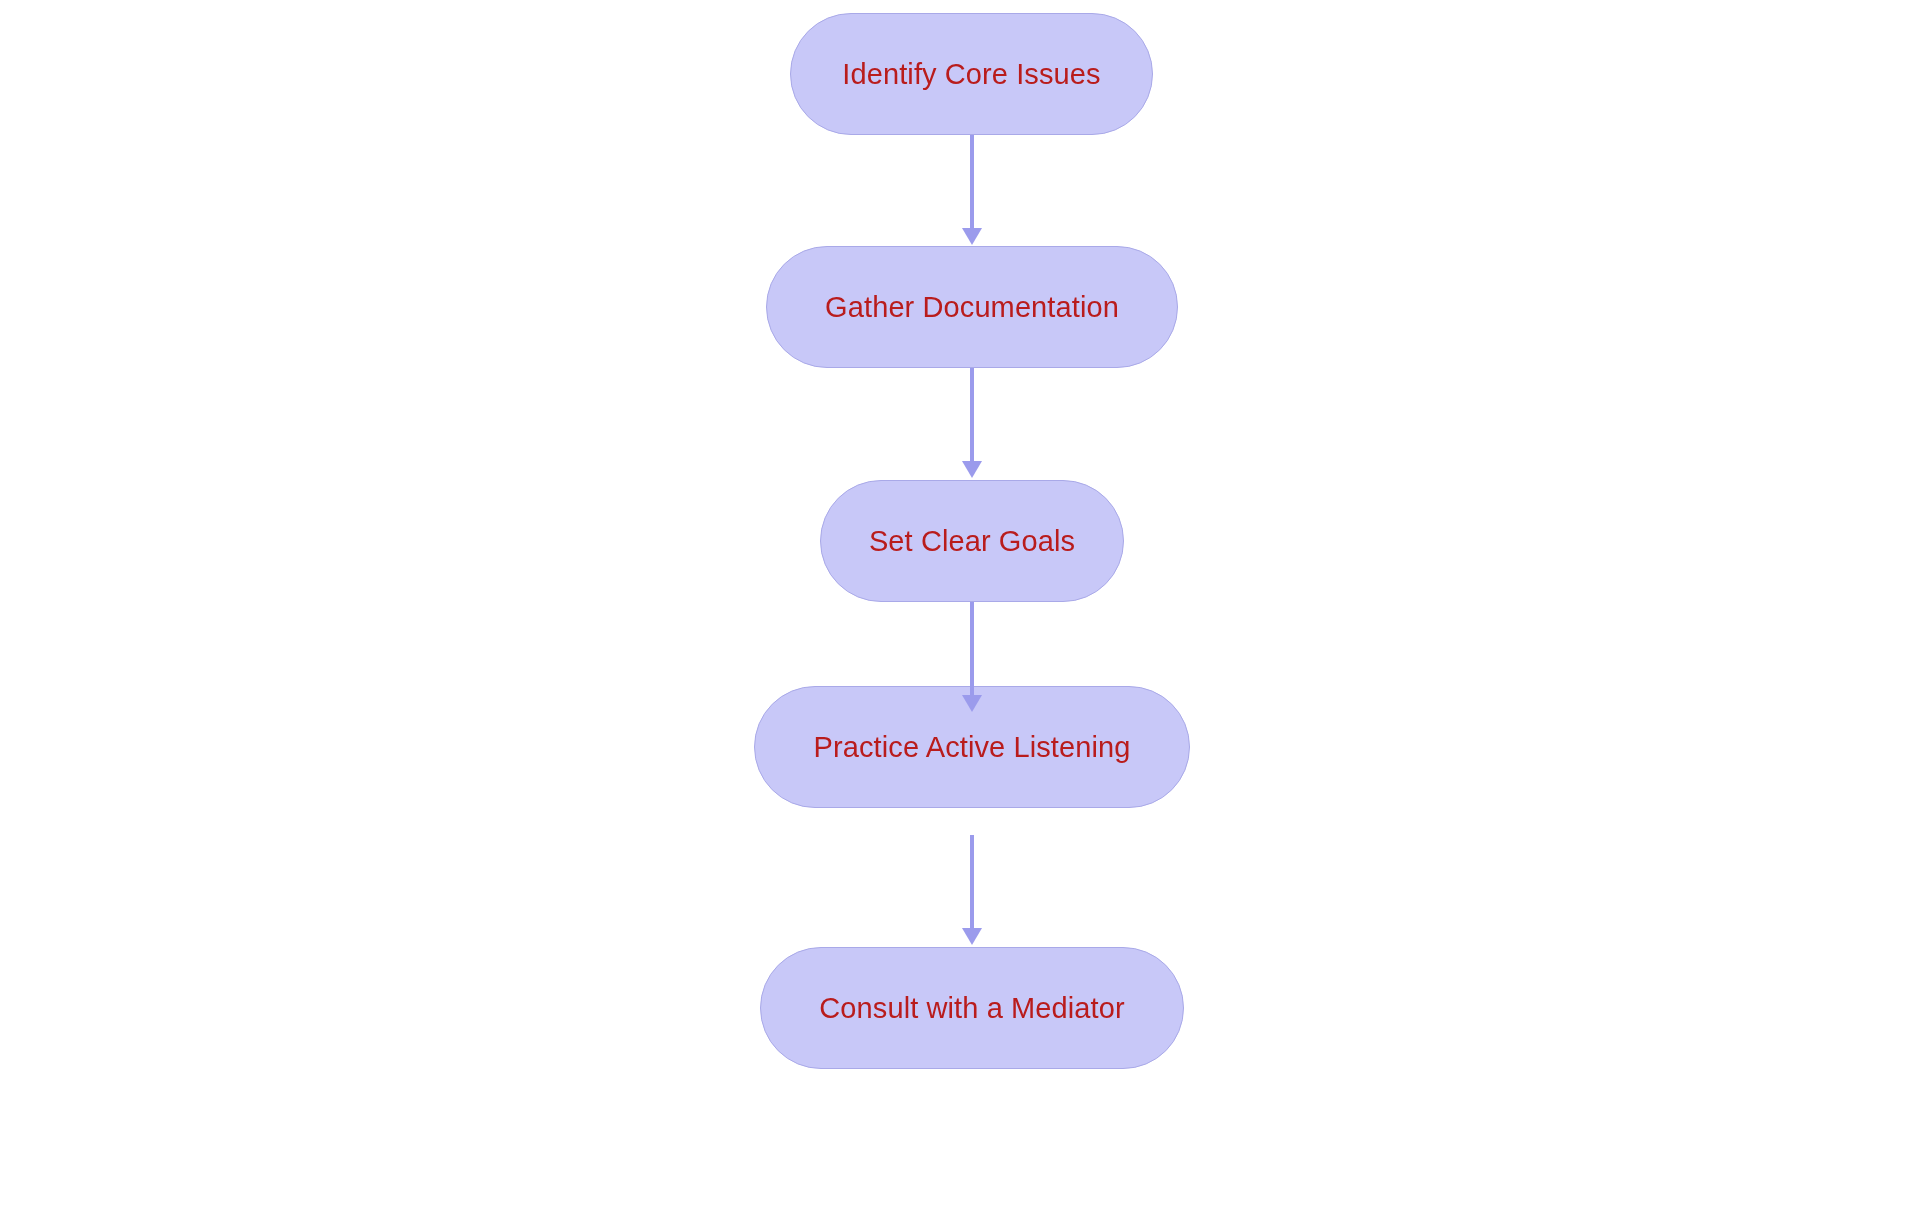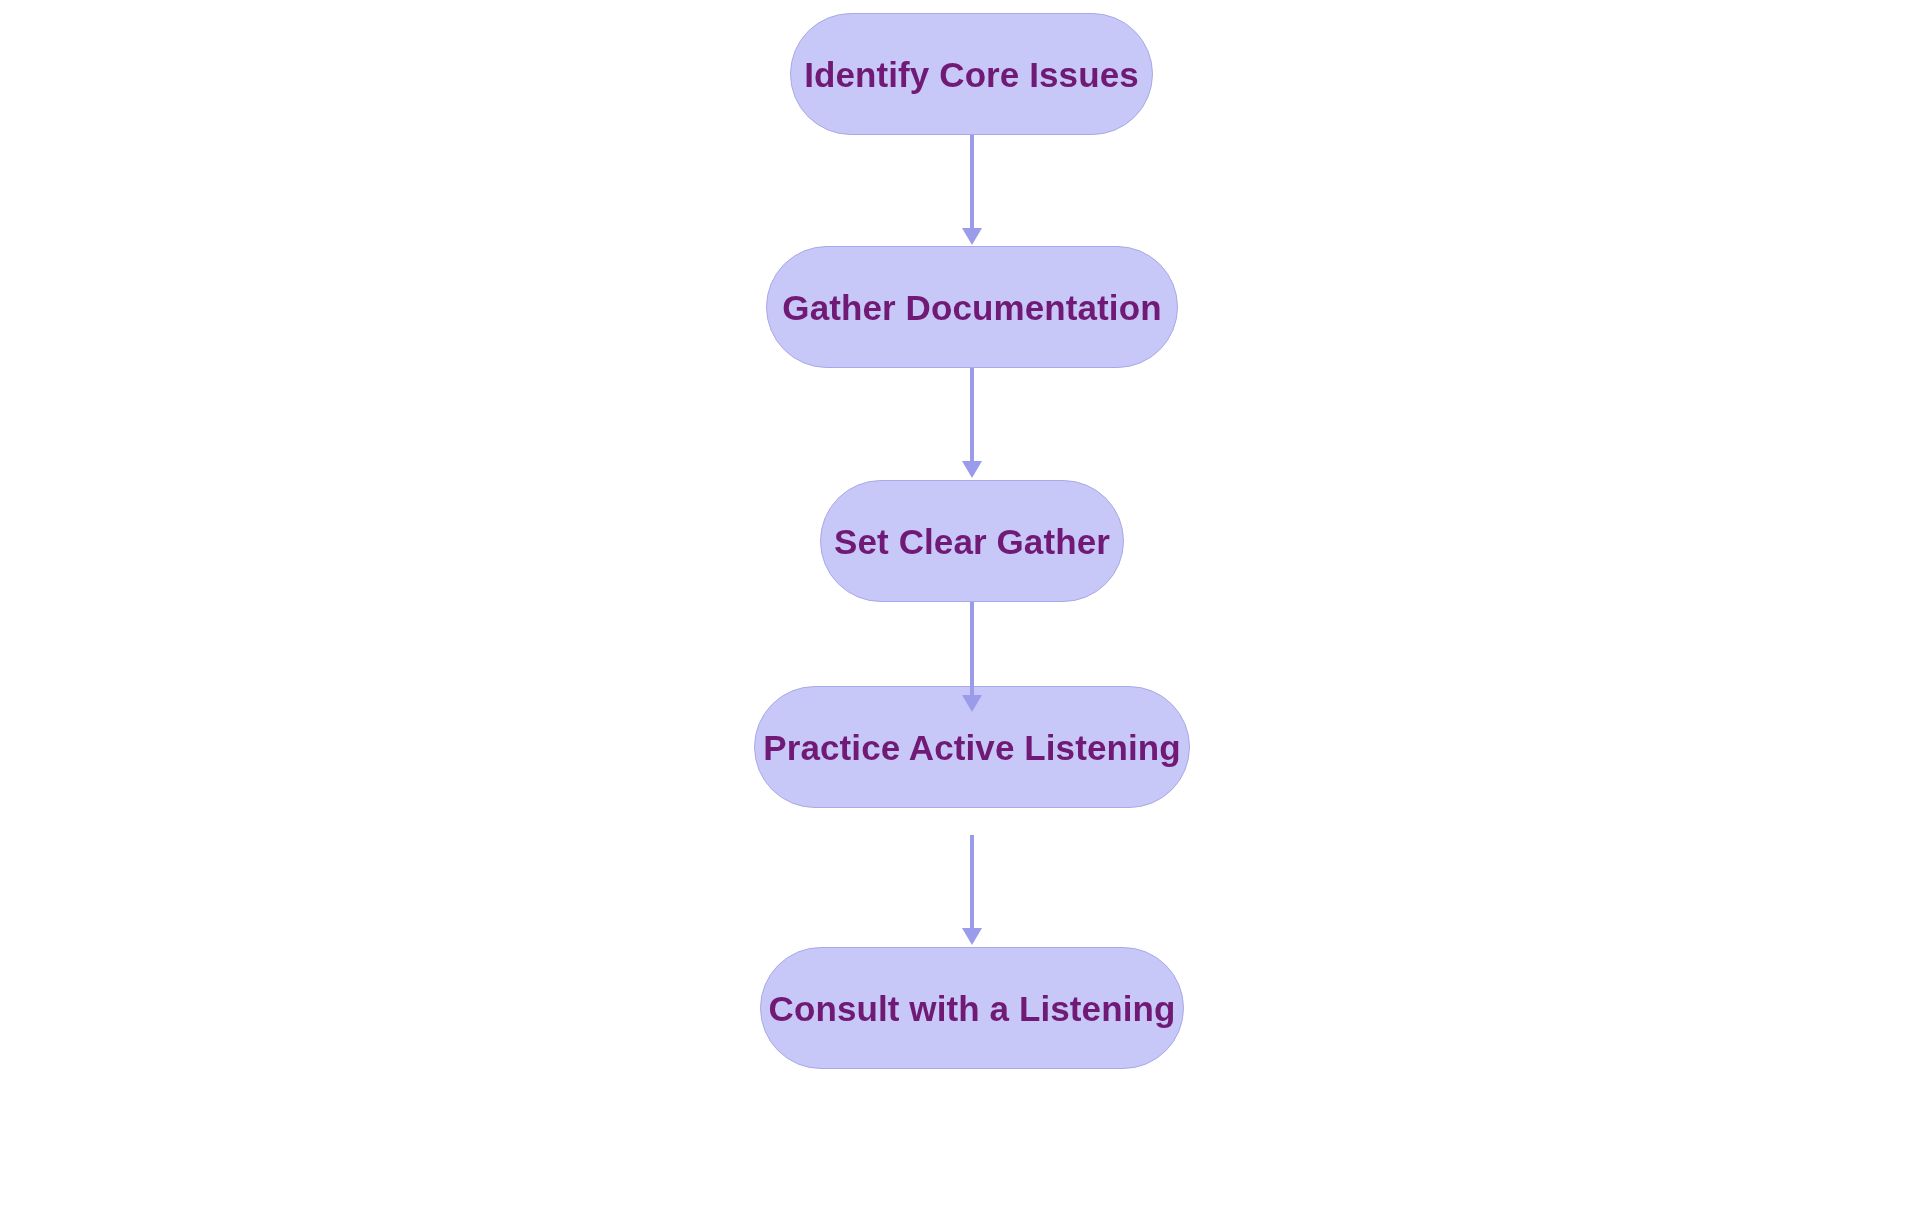--- a/index.html
+++ b/index.html
@@ -38,23 +38,23 @@
     background: #c8c8f8;
     border: 1.6px solid #a9a9e8;
     border-radius: 999px;
     display: flex;
     align-items: center;
     justify-content: center;
     height: 122px;
   }
 
   .node-label {
-    color: #701a75;
-    font-size: 35px;
-    font-weight: 700;
+    color: #b91c1c;
+    font-size: 29px;
+    font-weight: 400;
     letter-spacing: 0.1px;
     white-space: nowrap;
     line-height: 1;
   }
 
   
   #node-0 { left: 790px;  top: 13px;   width: 363px; }
   #node-1 { left: 766px;  top: 246px;  width: 412px; }
   #node-2 { left: 820px;  top: 480px;  width: 304px; }
   #node-3 { left: 754px;  top: 686px;  width: 436px; }
@@ -149,29 +149,29 @@
 
     <div class="node" id="node-0">
       <span class="node-label">Identify Core Issues</span>
     </div>
 
     <div class="node" id="node-1">
       <span class="node-label">Gather Documentation</span>
     </div>
 
     <div class="node" id="node-2">
-      <span class="node-label">Set Clear Gather</span>
+      <span class="node-label">Set Clear Goals</span>
     </div>
 
     <div class="node" id="node-3">
       <span class="node-label">Practice Active Listening</span>
     </div>
 
     <div class="node" id="node-4">
-      <span class="node-label">Consult with a Listening</span>
+      <span class="node-label">Consult with a Mediator</span>
     </div>
 
     <div class="connector" id="conn-0">
       <div class="shaft"></div>
       <div class="head"></div>
     </div>
 
     <div class="connector" id="conn-1">
       <div class="shaft"></div>
       <div class="head"></div>

